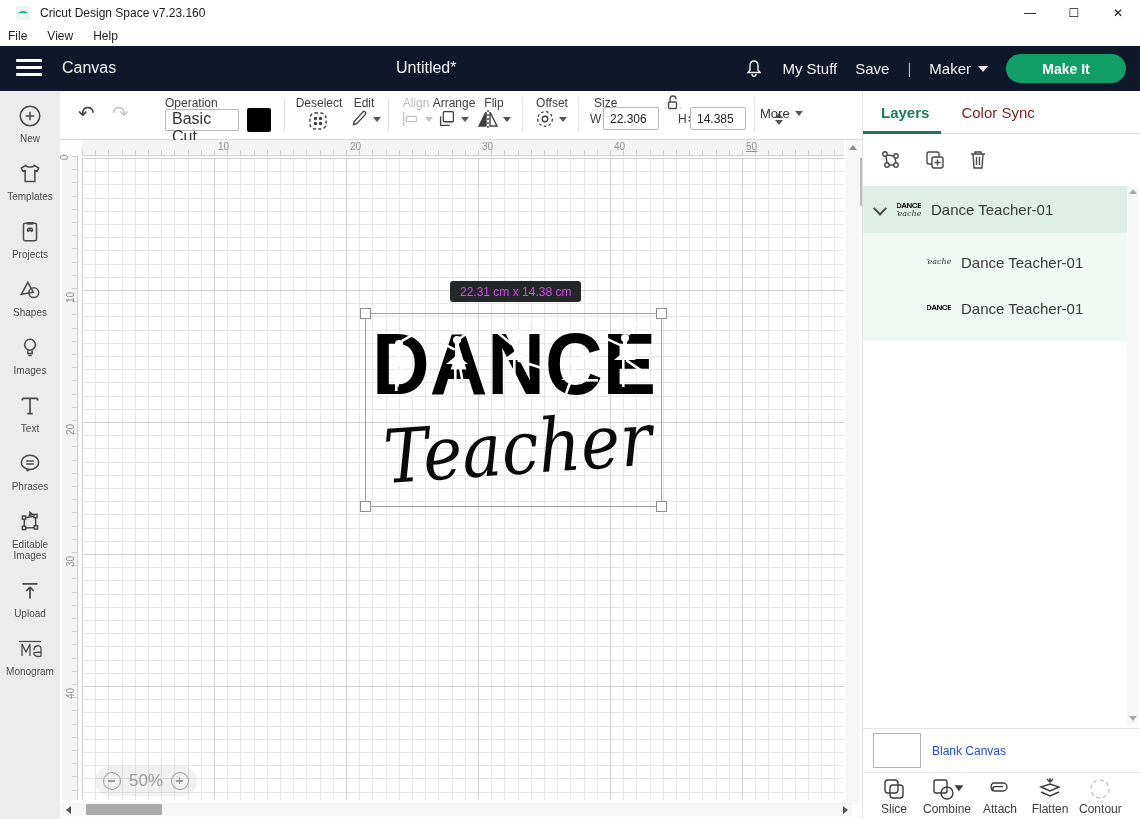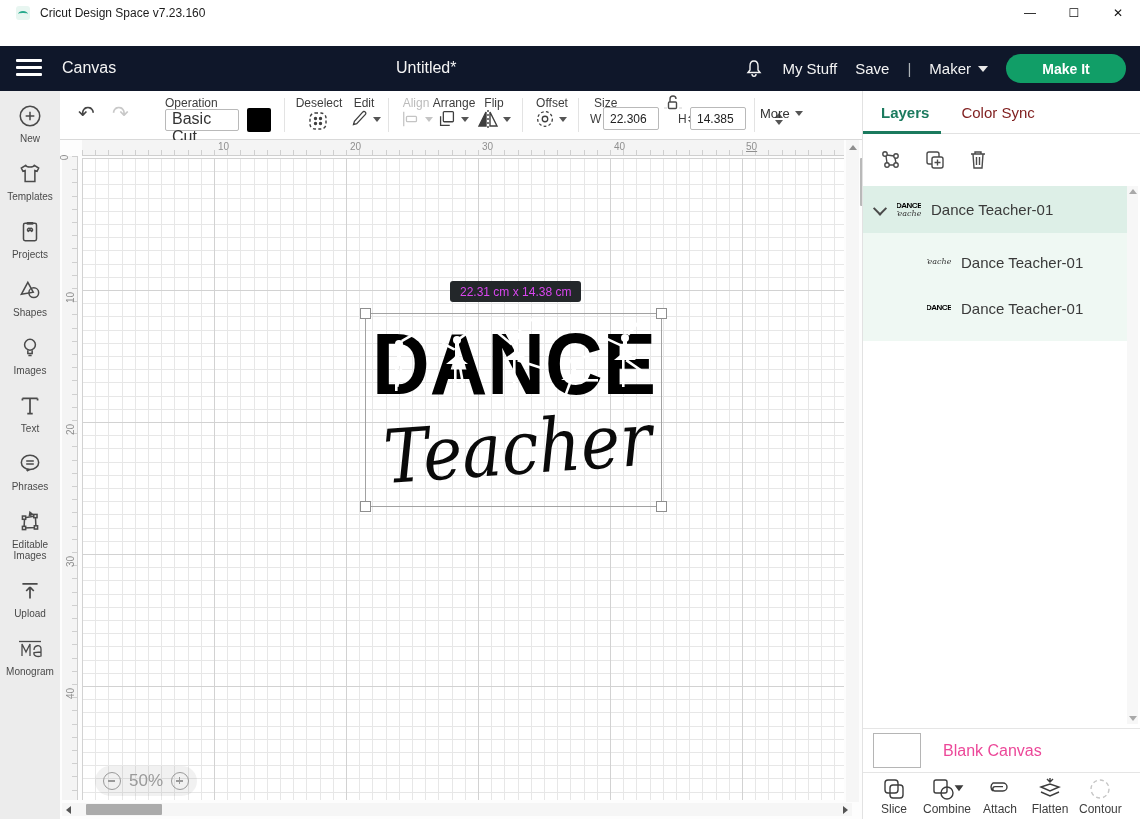--- a/index.html
+++ b/index.html
@@ -109,21 +109,21 @@
   .thumb { margin-left:12px; width:24px; height:22px; display:flex; flex-direction:column; align-items:center; justify-content:center; overflow:hidden; }
   .thumb .t-dance { font-size:8px; font-weight:900; color:#000; letter-spacing:-0.5px; line-height:8px; }
   .thumb .t-script { font-size:8px; font-style:italic; font-family:"DejaVu Serif", serif; color:#333; line-height:8px; }
   .layer-name { margin-left:10px; font-size:15px; color:#3a3a3a; }
   .layer-row .thumb { margin-left:64px; }
   .panel-scroll { position:absolute; right:2px; top:95px; width:11px; height:538px; background:#f7f7f7; }
   .panel-scroll .a-up { position:absolute; left:2px; top:3px; width:0;height:0;border-left:4px solid transparent;border-right:4px solid transparent;border-bottom:5px solid #a9a9a9; }
   .panel-scroll .a-dn { position:absolute; left:2px; bottom:3px; width:0;height:0;border-left:4px solid transparent;border-right:4px solid transparent;border-top:5px solid #a9a9a9; }
   .blank-row { position:absolute; left:0; top:637px; width:278px; height:44px; border-top:1px solid #e5e5e5; display:flex; align-items:center; }
   .blank-swatch { margin-left:10px; width:48px; height:35px; background:#fff; border:1px solid #b5b5b5; }
-  .blank-label { margin-left:22px; font-size:16px; color:#ec4899; }
+  .blank-label { margin-left:11px; font-size:12px; color:#1d4ed8; }
   .actions-bar { position:absolute; left:0; top:681px; width:278px; height:47px; border-top:1px solid #e5e5e5; display:flex; align-items:flex-start; padding:4px 0 0 10px; gap:8px; }
   .action { display:flex; flex-direction:column; align-items:center; min-width:42px; }
   .action svg { stroke:#3c3c3c; fill:none; stroke-width:1.4; }
   .action-label { font-size:12px; color:#3c3c3c; margin-top:1px; }
   .action.disabled svg { stroke:#c6c6c6; }
   .action.disabled .action-label { color:#404040; }
 </style>
 </head>
 <body>
 
@@ -132,20 +132,25 @@
   <div class="titlebar">
     <div class="app-logo"></div>
     <div class="app-title">Cricut Design Space  v7.23.160</div>
     <div class="win-controls">
       <div class="win-btn">—</div>
       <div class="win-btn">☐</div>
       <div class="win-btn">✕</div>
     </div>
   </div>
 
+  <div class="menubar">
+    <div class="menu-item">File</div>
+    <div class="menu-item">View</div>
+    <div class="menu-item">Help</div>
+  </div>
 
   <div class="header">
     <div class="hamburger">
         <span></span>
         <span></span>
         <span></span>
       </div>
     <div class="hdr-canvas">Canvas</div>
     <div class="hdr-title">Untitled*</div>
     <div class="hdr-right">

